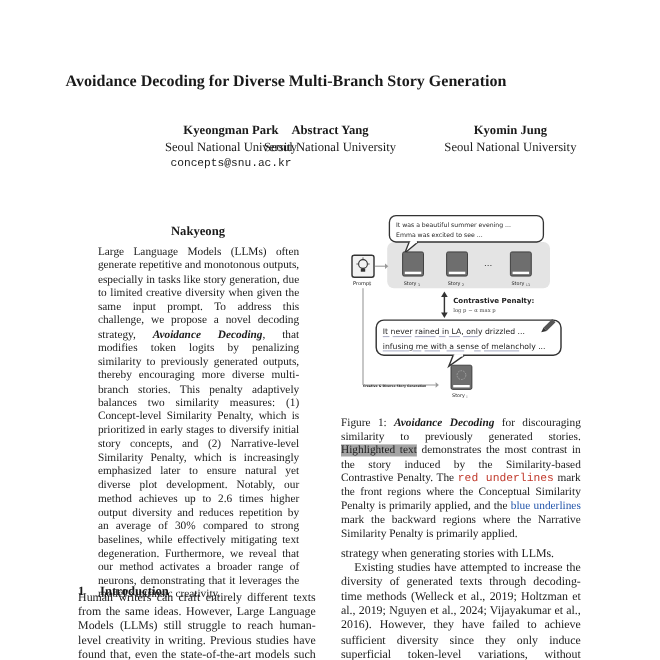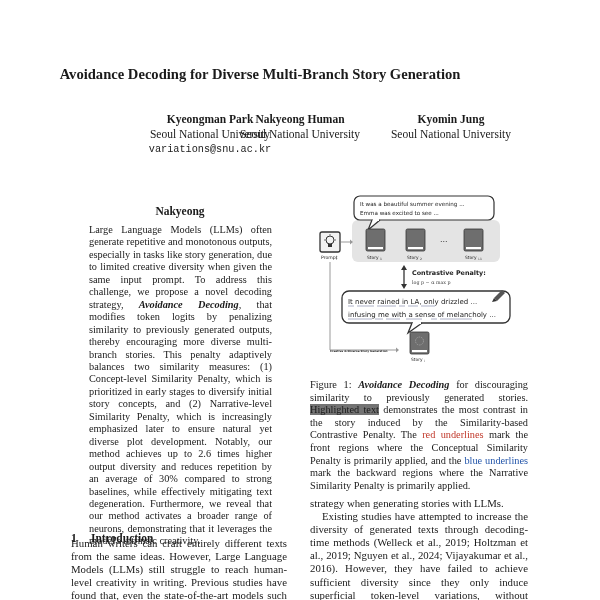--- a/index.html
+++ b/index.html
@@ -9,43 +9,43 @@
   .author .name { font-weight:bold; font-size:11.5px; }
   .author .aff { font-size:11.5px; }
   .author .email { font-family:"Liberation Mono", monospace; font-size:10.2px; }
   .abs-head { position:absolute; left:70px; width:220px; top:205px; text-align:center; font-weight:bold; font-size:11.5px; }
   .abs-body { position:absolute; left:89px; width:183px; top:224px; font-size:10.3px; line-height:12.45px; text-align:justify; hyphens:auto;font-family:Liberation Serif, serif; }
   .sec-head { position:absolute; left:71px; top:532px; font-weight:bold; font-size:11.5px; }
   .sec-head .num { display:inline-block; width:20px; }
   .intro { position:absolute; left:71px; width:216px; top:537px; font-size:10.8px; line-height:13.1px; text-align:justify; }
   .figure { position:absolute; left:310px; top:190px; width:220px; height:180px; }
   .caption { position:absolute; left:310px; width:218px; top:379px; font-size:10.3px; line-height:12.6px; text-align:justify; }
-  .caption .hl { background:#737373; }
-  .caption .red { color:#c0392b; }
+  .caption .hl { background:#a3a3a3; }
+  .caption .red { color:#c0392b;font-family:Liberation Mono, monospace; }
   .caption .blue { color:#2255aa; }
   .right-body { position:absolute; left:310px; width:218px; top:497px; font-size:10.8px; line-height:13.1px; text-align:justify; }
   .right-body p { margin:0; }
   .right-body p.ind { text-indent:12px; }
   .fig-sans { font-family:"DejaVu Sans", sans-serif; }
 </style>
 </head>
 <body>
 
 <div class="title">Avoidance Decoding for Diverse Multi-Branch Story Generation</div>
 
 <div class="author" style="left:120px;">
   <div class="name">Kyeongman Park</div>
   <div class="aff">Seoul National University</div>
-  <div class="email">variations@snu.ac.kr</div>
+  <div class="email">concepts@snu.ac.kr</div>
 </div>
 <div class="author" style="left:210px;">
-  <div class="name">Nakyeong Human</div>
+  <div class="name">Abstract Yang</div>
   <div class="aff">Seoul National University</div>
 </div>
-<div class="author" style="left:361px;text-align:center;">
+<div class="author" style="left:374px;text-align:center;">
   <div class="name">Kyomin Jung</div>
   <div class="aff">Seoul National University</div>
 </div>
 
 <div class="abs-head">Nakyeong</div>
 <div class="abs-body"><span>Large Language Models (LLMs) often generate repetitive and monotonous outputs, especially in tasks like story generation, due to limited creative diversity when given the same input prompt. To address this challenge, we propose a novel decoding strategy, </span><b><i>Avoidance Decoding</i></b><span>, that modifies token logits by penalizing similarity to previously generated outputs, thereby encouraging more diverse multi-branch stories. This penalty adaptively balances two similarity measures: (1) Concept-level Similarity Penalty, which is prioritized in early stages to diversify initial story concepts, and (2) Narrative-level Similarity Penalty, which is increasingly emphasized later to ensure natural yet diverse plot development. Notably, our method achieves up to 2.6 times higher output diversity and reduces repetition by an average of 30% compared to strong baselines, while effectively mitigating text degeneration. Furthermore, we reveal that our method activates a broader range of neurons, demonstrating that it leverages the model's intrinsic creativity.</span></div>
 
 <div class="sec-head"><span class="num">1</span><span>Introduction</span></div>
 <div class="intro">Human writers can craft entirely different texts from the same ideas. However, Large Language Models (LLMs) still struggle to reach human-level creativity in writing. Previous studies have found that, even the state-of-the-art models such as</div>
 

